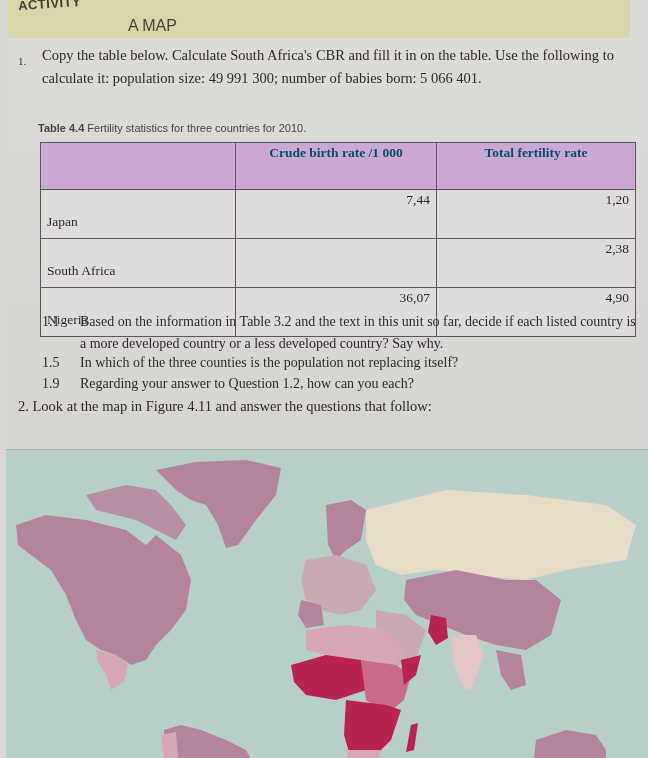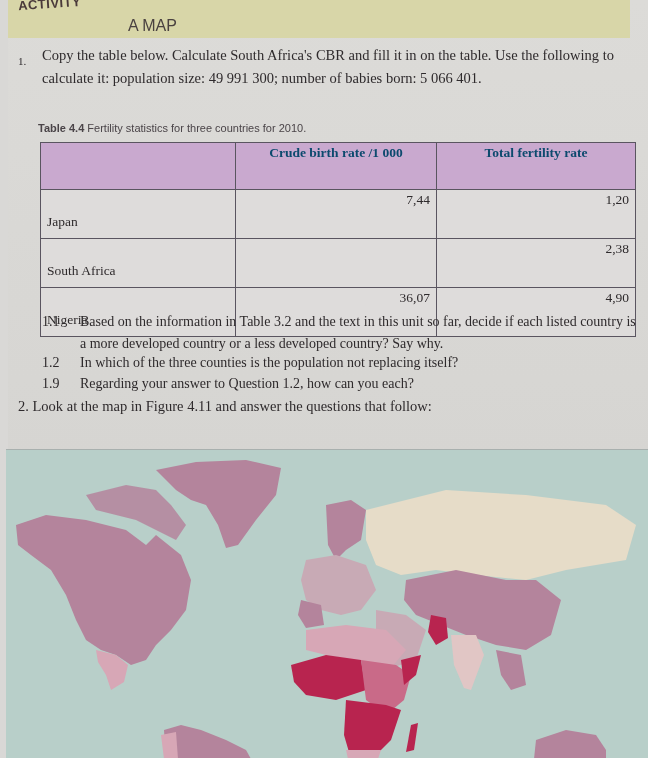--- a/index.html
+++ b/index.html
@@ -114,21 +114,21 @@
       <td class="num">4,90</td>
     </tr>
   </tbody>
     </table>
 
   <div class="subq" style="top:303px;margin-top:8px;">
     <span class="n">1.1</span>
     <div class="t">Based on the information in Table 3.2 and the text in this unit so far, decide if each listed country is a more developed country or a less developed country? Say why.</div>
   </div>
   <div class="subq" style="top:352px;">
-    <span class="n">1.2</span>
+    <span class="n">1.5</span>
     <div class="t">In which of the three counties is the population not replacing itself?</div>
   </div>
   <div class="subq" style="top:373px;">
     <span class="n">1.9</span>
     <div class="t">Regarding your answer to Question 1.2, how can you each?</div>
   </div>
 
   <div class="q2">
     <span>2.</span>
     <span>Look at the map in Figure 4.11 and answer the questions that follow:</span>

